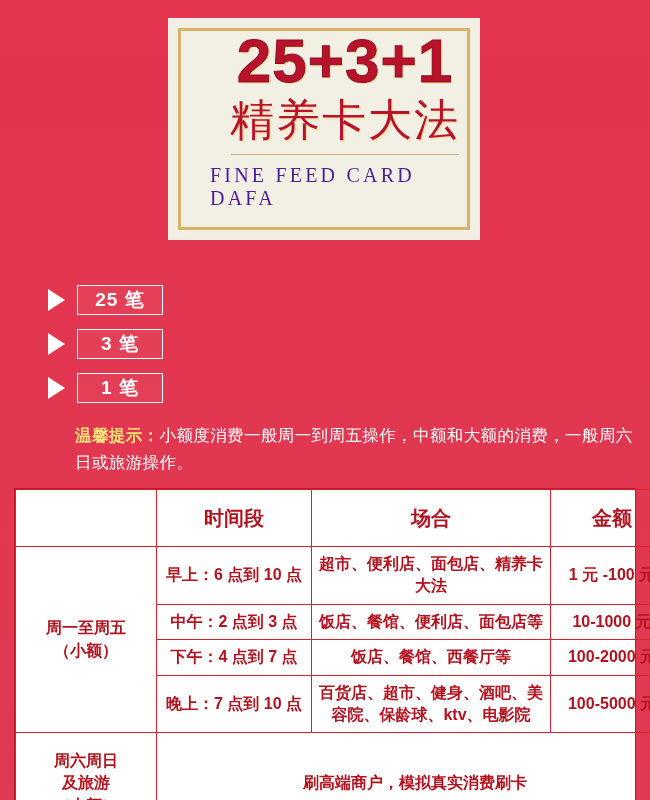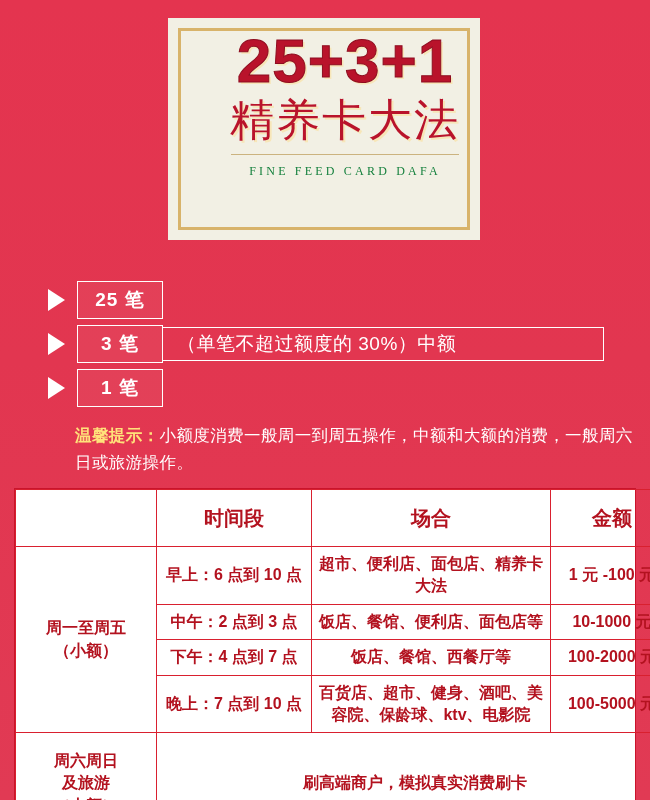--- a/index.html
+++ b/index.html
@@ -75,23 +75,23 @@
     font-family: "DejaVu Sans", sans-serif;
   }
   .hero-rule {
     margin-top: 12px;
     width: 228px;
     height: 1px;
     background: #cbb37f;
   }
   .hero-sub {
     margin-top: 9px;
-    font-size: 12px;
+    font-size: 20px;
     letter-spacing: 3.2px;
-    color: #15803d;
+    color: #4c1d95;
     font-family: "Liberation Serif", serif;
   }
 
   
   .bullets {
     position: absolute;
     left: 48px;
     top: 282px;
     width: 556px;
   }
@@ -109,21 +109,21 @@
     border-bottom: 11px solid transparent;
     border-left: 17px solid #ffffff;
     margin-right: 12px;
     flex: none;
   }
   .btag {
     border: 1px solid #ffffff;
     color: #ffffff;
     font-size: 19px;
     font-weight: bold;
-    height: 38px;
+    height: 30px;
     min-width: 86px;
     display: flex;
     align-items: center;
     justify-content: center;
     box-sizing: border-box;
     letter-spacing: 1px;
     background: rgba(255,255,255,0.05);
   }
   .bbody {
     border: 1px solid #ffffff;
@@ -225,21 +225,20 @@
   <div class="bullets">
 
     <div class="brow">
       <div class="tri"></div>
       <div class="btag">25 笔</div>
     </div>
 
     <div class="brow">
       <div class="tri"></div>
       <div class="btag">3 笔</div>
-      <div class="bbody">（单笔不超过额度的 30%）中额</div>
     </div>
 
     <div class="brow">
       <div class="tri"></div>
       <div class="btag">1 笔</div>
     </div>
 
   </div>
 
   <div class="tip">

